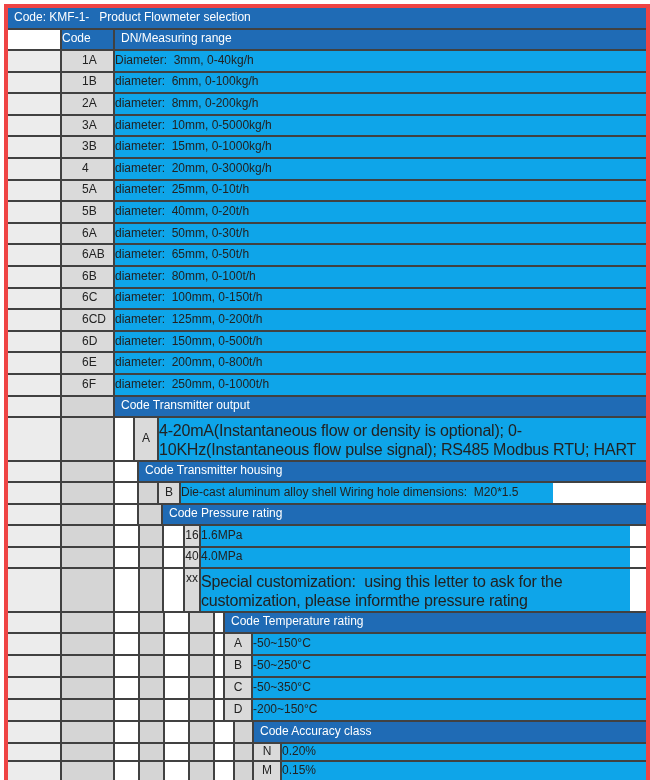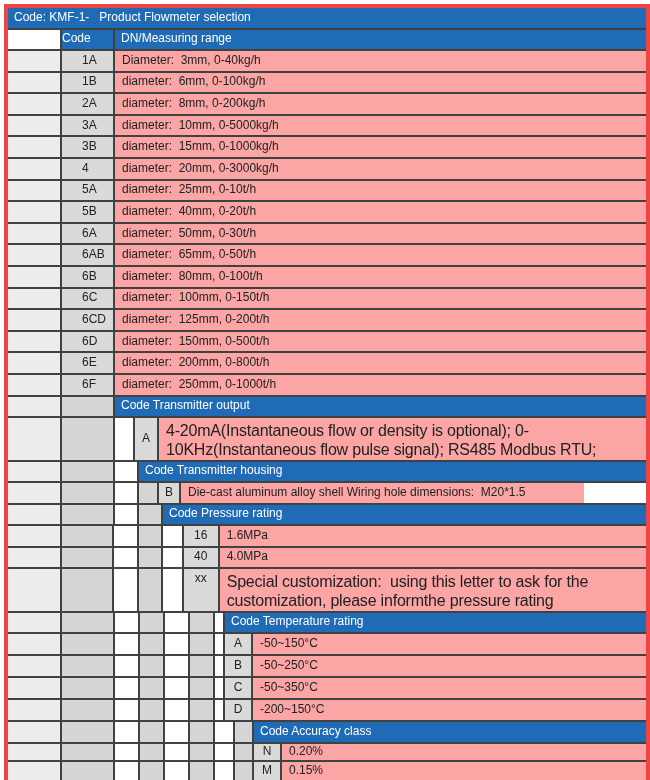--- a/index.html
+++ b/index.html
@@ -9,28 +9,28 @@
   .row{display:flex;box-sizing:border-box;border-bottom:2px solid #414141;overflow:hidden;}
   .row.last{border-bottom:none;}
   .c{box-sizing:border-box;border-right:2px solid #414141;display:flex;align-items:center;
      overflow:hidden;font-size:12px;white-space:pre-wrap;line-height:1.15;}
   .nr{border-right:none;}
   .blue{background:#1f6bb5;color:#ffffff;padding-left:6px;}
   .c1{background:#ececec;}
   .g{background:#d5d5d5;}
   .code{background:#dadada;padding-left:20px;}
   .ccode{background:#dadada;justify-content:center;padding-left:0;}
-  .desc{background:#fca5a5;padding-left:7px;padding-right:4px;}
+  .desc{background:#0ea5e9;padding-right:4px;}
   .stw{background:#ffffff;}
   .stg{background:#d5d5d5;}
   .ml{font-size:16px;letter-spacing:-0.2px;align-items:flex-start;padding-top:4px;line-height:18.5px;}
   
   .w54{width:54px}.w53{width:53px}.w531{width:531px}.w20{width:20px}.w24{width:24px}
-  .w487{width:487px}.w507{width:507px}.w22{width:22px}.w465{width:403px}.w483{width:483px}
-  .w25{width:25px}.w21{width:21px}.w32{width:36px}.w429{width:429px}.w10{width:10px}
+  .w487{width:487px}.w507{width:507px}.w22{width:22px}.w465{width:372px}.w483{width:483px}
+  .w25{width:25px}.w21{width:21px}.w32{width:16px}.w429{width:429px}.w10{width:10px}
   .w421{width:421px}.w28{width:28px}.w393{width:393px}.w19{width:19px}.w392{width:392px}
   .w364{width:364px}.w638{width:638px}
   
   .h{height:21.6px}.hh{height:21.5px}.hd{height:43.5px}.ht{height:22px}.ha{height:18px}
 </style>
 </head>
 <body>
 
 <div id="stage">
   <div id="tbl">

